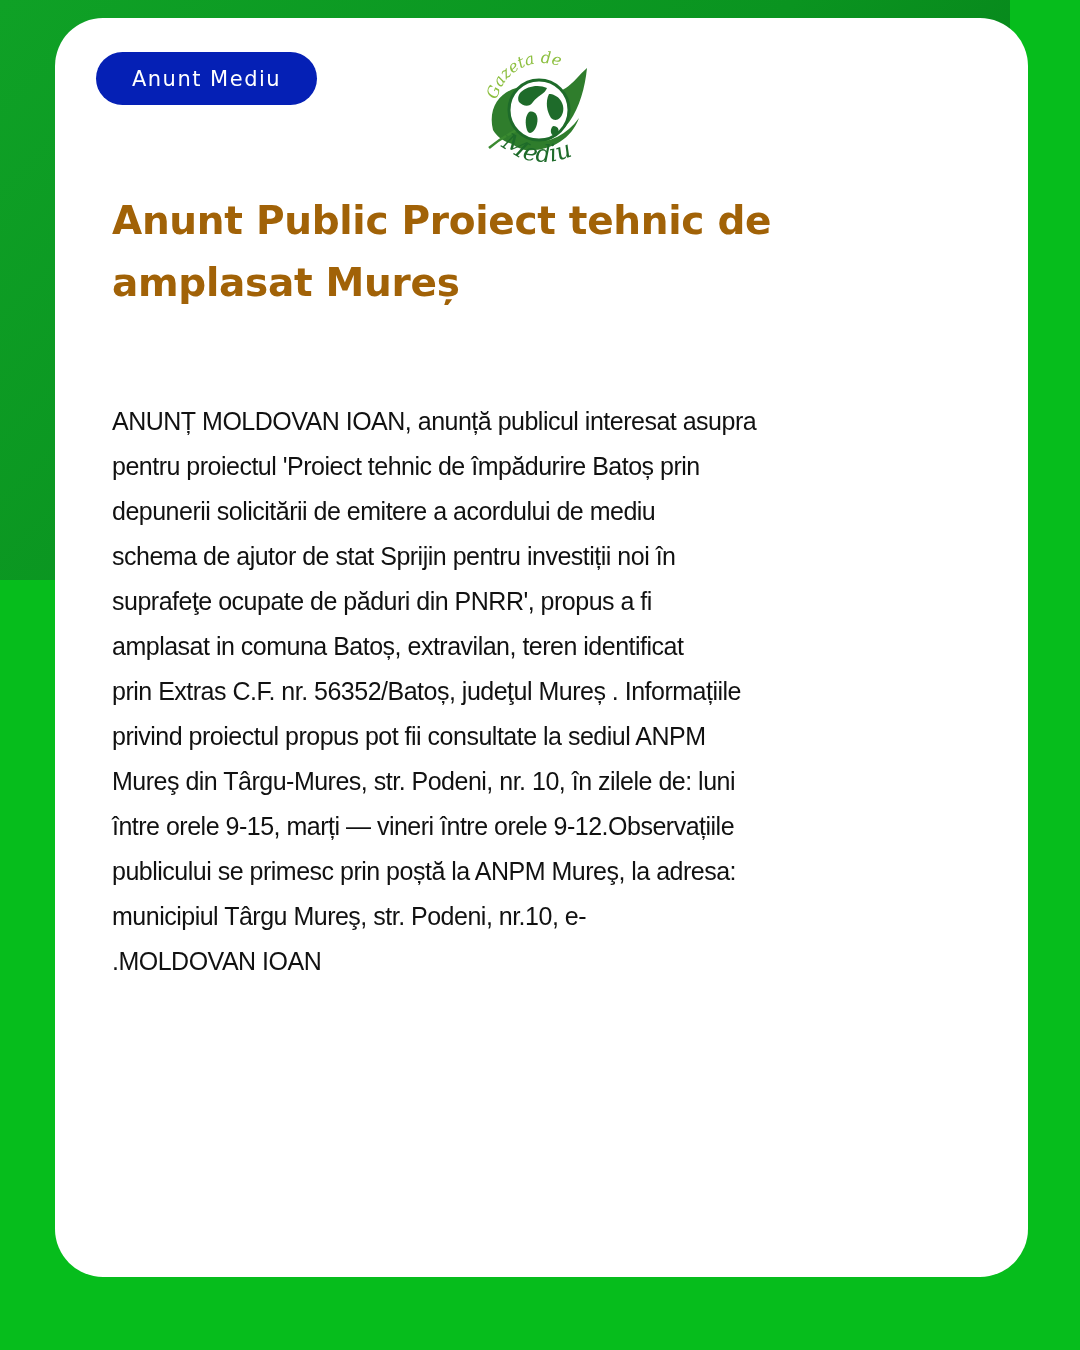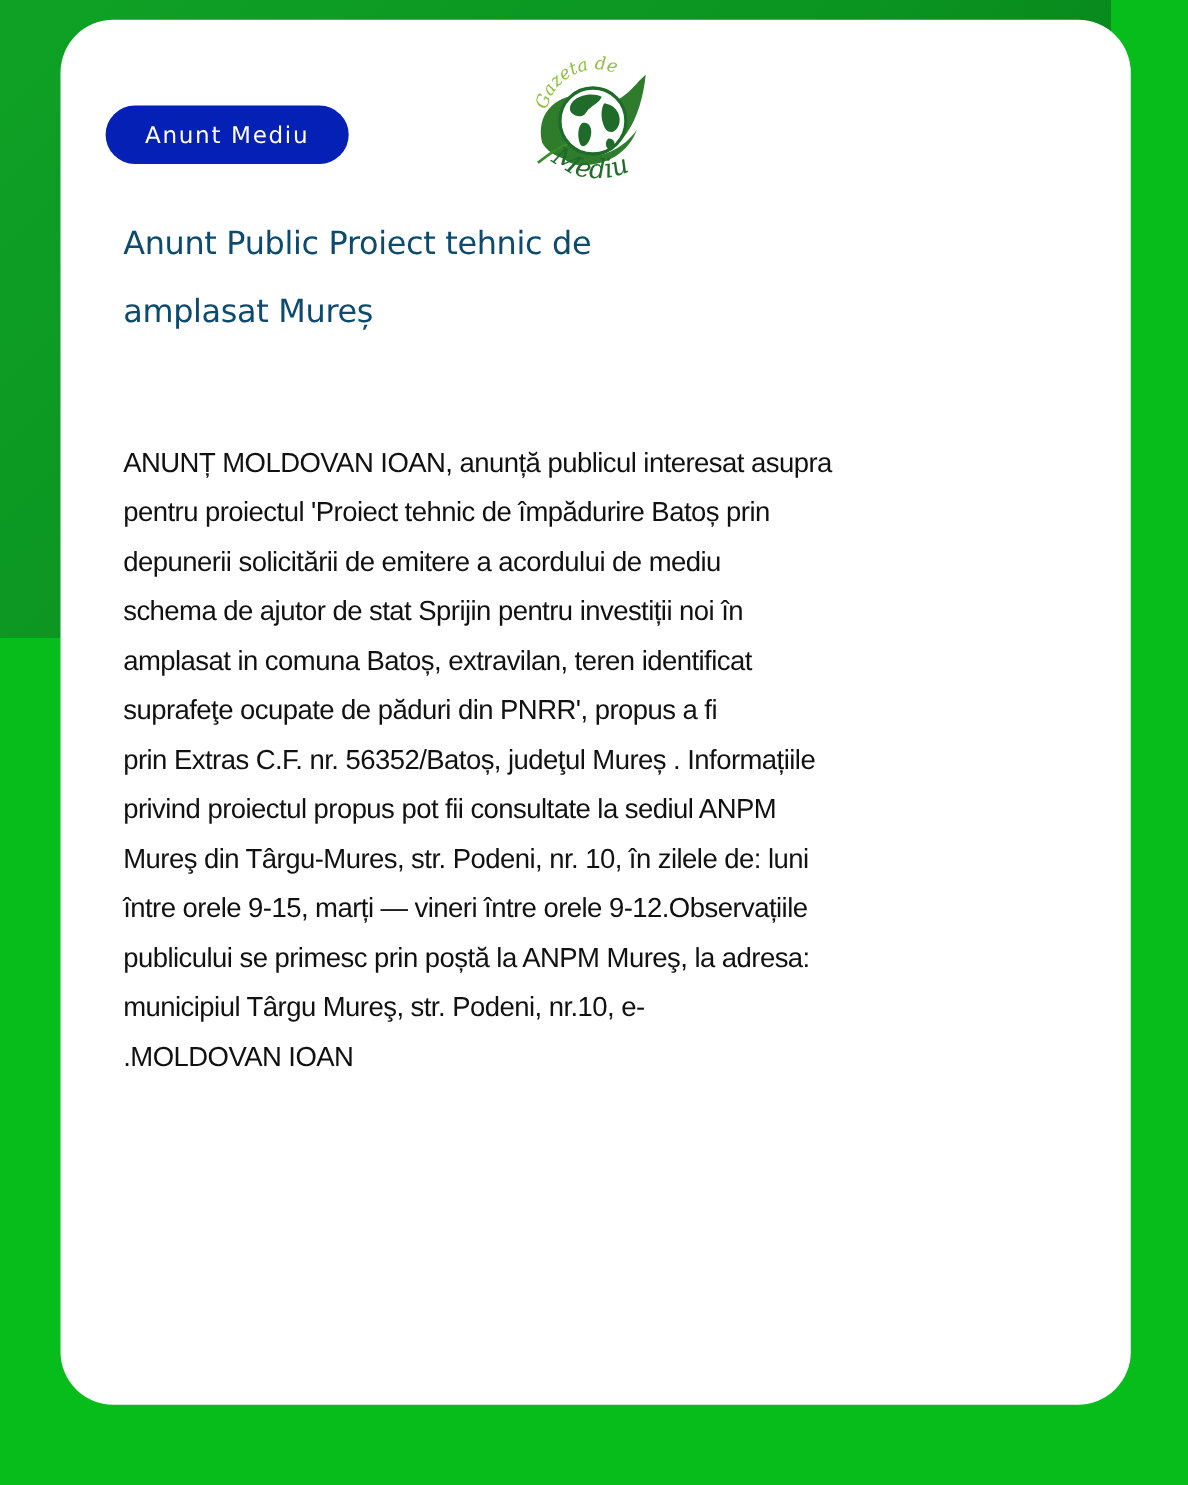--- a/index.html
+++ b/index.html
@@ -39,39 +39,38 @@
       height: 53px;
       border-radius: 27px;
       background: #0520b5;
       color: #ffffff;
       font-family: "DejaVu Sans", sans-serif;
       font-size: 21px;
       letter-spacing: 1.5px;
       display: flex;
       align-items: center;
       justify-content: center;
-      margin-top: 44px;
     }
     .logo {
       position: absolute;
       left: 420px;
       top: 30px;
       width: 132px;
       height: 130px;
     }
     .title {
       position: absolute;
       left: 57px;
       top: 172px;
       width: 880px;
       margin: 0;
-      color: #0c4a6e;
+      color: #a16207;
       font-family: "DejaVu Sans", sans-serif;
-      font-weight: normal;
-      font-size: 29px;
+      font-weight: bold;
+      font-size: 39px;
       line-height: 62px;
       letter-spacing: -0.3px;
     }
     .body-text {
       position: absolute;
       left: 57px;
       top: 381px;
       width: 880px;
       margin: 0;
       color: #111111;
@@ -126,22 +125,22 @@
   <h1 class="title">
     <span class="body-line">Anunt Public Proiect tehnic de</span>
     <span class="body-line">amplasat Mureș</span>
   </h1>
 
   <div class="body-text">
     <span class="body-line">ANUNȚ MOLDOVAN IOAN, anunță publicul interesat asupra</span>
     <span class="body-line">pentru proiectul 'Proiect tehnic de împădurire Batoș prin</span>
     <span class="body-line">depunerii solicitării de emitere a acordului de mediu</span>
     <span class="body-line">schema de ajutor de stat Sprijin pentru investiții noi în</span>
+    <span class="body-line">suprafeţe ocupate de păduri din PNRR', propus a fi</span>
     <span class="body-line">amplasat in comuna Batoș, extravilan, teren identificat</span>
-    <span class="body-line">suprafeţe ocupate de păduri din PNRR', propus a fi</span>
     <span class="body-line">prin Extras C.F. nr. 56352/Batoș, judeţul Mureș . Informațiile</span>
     <span class="body-line">privind proiectul propus pot fii consultate la sediul ANPM</span>
     <span class="body-line">Mureş din Târgu-Mures, str. Podeni, nr. 10, în zilele de: luni</span>
     <span class="body-line">între orele 9-15, marți — vineri între orele 9-12.Observațiile</span>
     <span class="body-line">publicului se primesc prin poștă la ANPM Mureş, la adresa:</span>
     <span class="body-line">municipiul Târgu Mureş, str. Podeni, nr.10, e-</span>
     <span class="body-line">.MOLDOVAN IOAN</span>
   </div>
 
 </div>

